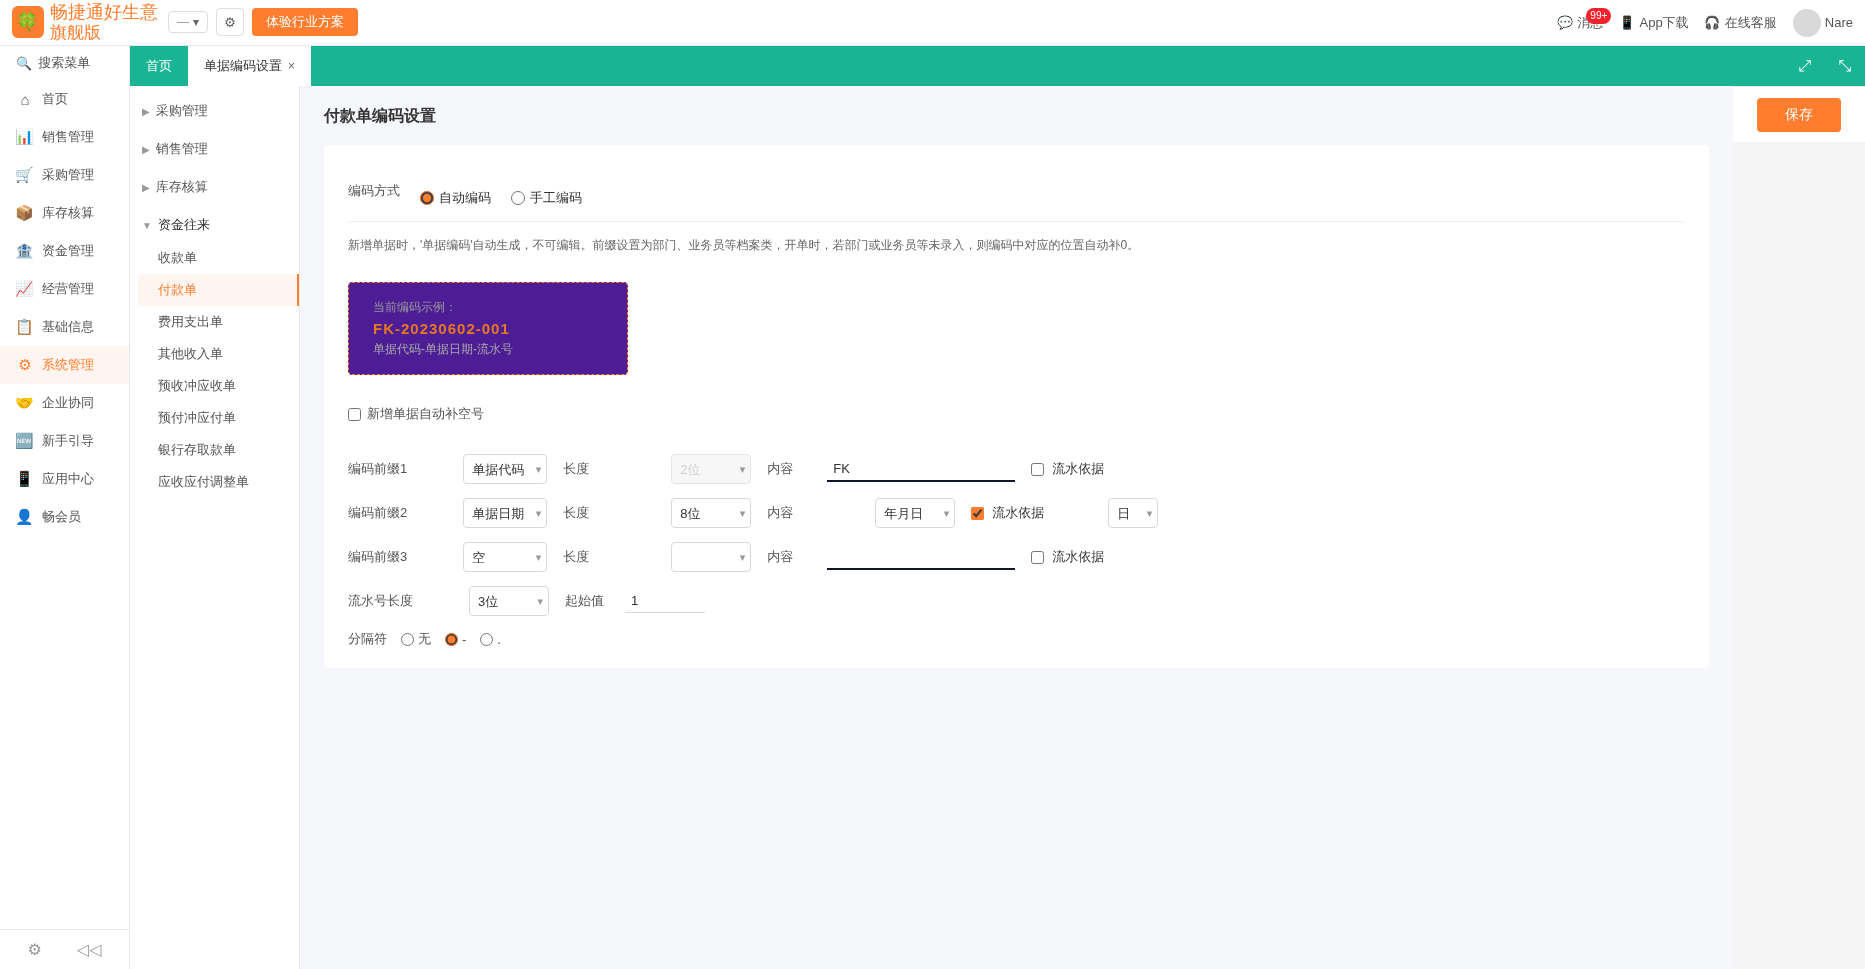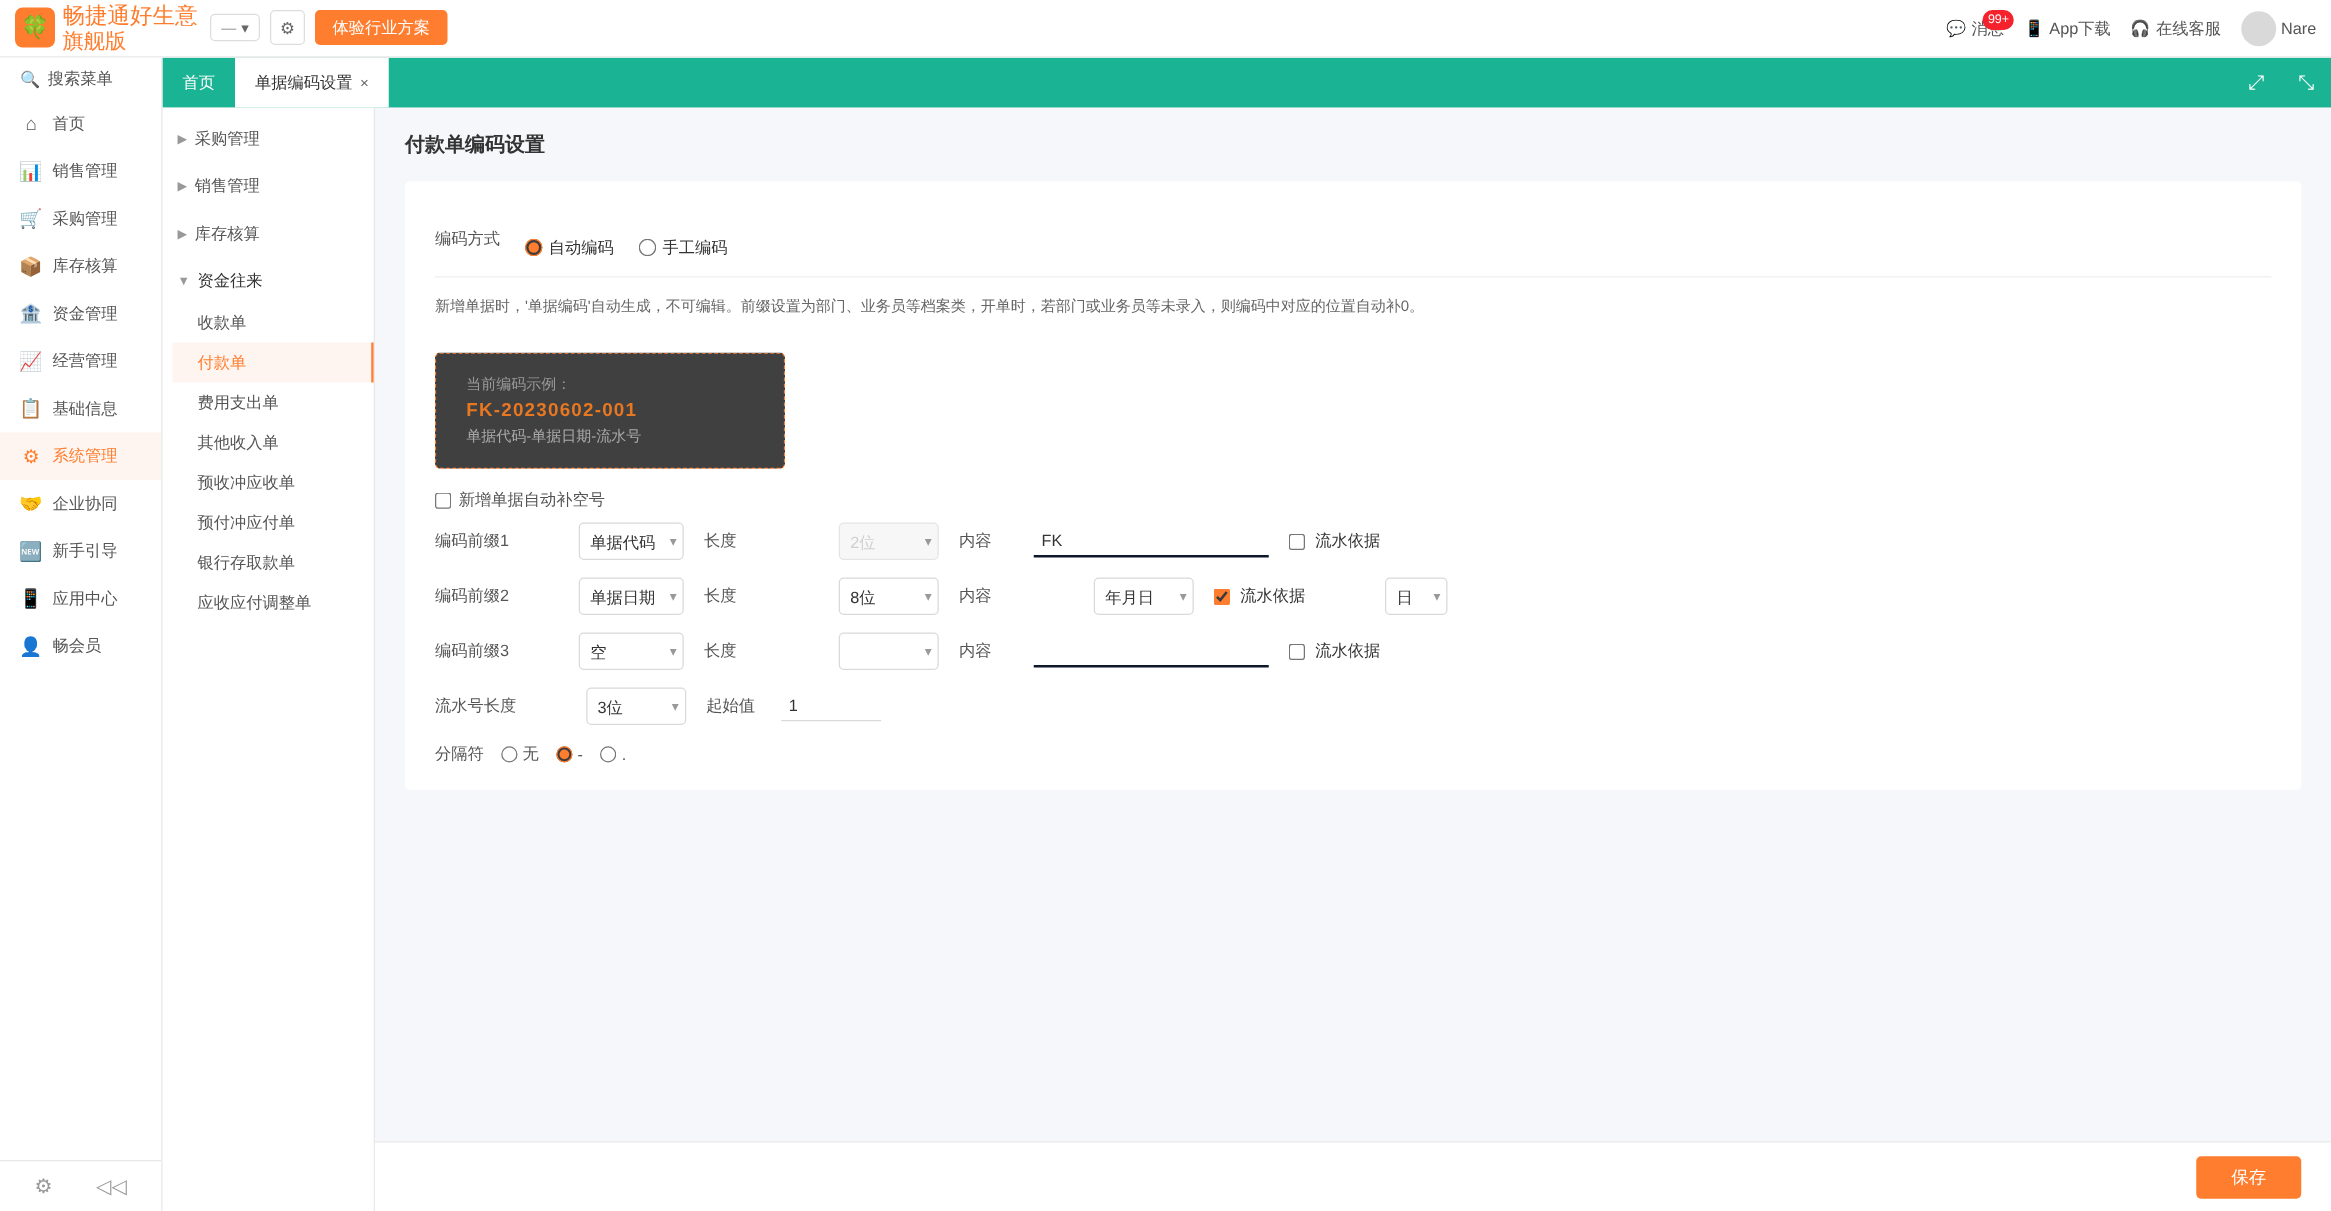--- a/index.html
+++ b/index.html
@@ -65,27 +65,27 @@
     
     
     .encoding-method { display: flex; align-items: center; gap: 20px; padding: 10px 0 14px; border-bottom: 1px solid #f0f0f0; margin-bottom: 14px; }
     .encoding-method-label { font-size: 13px; color: #555; }
     .radio-item { display: flex; align-items: center; gap: 5px; cursor: pointer; font-size: 13px; color: #333; margin-top: 14px; }
     .radio-input { accent-color: #ff7d2e; width: 14px; height: 14px; cursor: pointer; }
 
     .info-text { font-size: 12px; color: #666; margin-bottom: 27px; line-height: 1.6; }
 
     
-    .code-preview { border: 1.5px dashed #ff7d2e; border-radius: 4px; background: #404040; padding: 16px 24px; display: inline-block; margin-bottom: 16px; min-width: 280px; }
+    .code-preview { border: 1.5px dashed #ff7d2e; border-radius: 4px; background: #4c1d95; padding: 16px 24px; display: inline-block; margin-bottom: 30px; min-width: 280px; }
     .code-preview-label { font-size: 12px; color: #999; margin-bottom: 4px; }
     .code-preview-value { font-size: 15px; font-weight: bold; color: #e87722; letter-spacing: 1px; }
     .code-preview-desc { font-size: 12px; color: #aaa; margin-top: 4px; }
 
     
-    .checkbox-row { display: flex; align-items: center; gap: 6px; margin-bottom: 9px; font-size: 13px; color: #555; }
+    .checkbox-row { display: flex; align-items: center; gap: 6px; margin-bottom: 31px; font-size: 13px; color: #555; }
     .checkbox-input { accent-color: #ff7d2e; width: 13px; height: 13px; cursor: pointer; }
 
     
     .form-row { display: flex; align-items: center; gap: 16px; margin-bottom: 14px; flex-wrap: wrap; }
     .form-field { display: flex; align-items: center; gap: 8px; }
     .form-label { font-size: 13px; color: #555; white-space: nowrap; min-width: 52px; }
     .form-select { border: 1px solid #d9d9d9; border-radius: 4px; padding: 4px 22px 4px 8px; font-size: 13px; color: #333; background: #fff; appearance: none; cursor: pointer; min-width: 80px; height: 30px; margin-left: 48px; }
     .select-wrapper { position: relative; display: inline-block; }
     .select-wrapper::after { content: "▾"; position: absolute; right: 6px; top: 50%; transform: translateY(-50%); pointer-events: none; color: #999; font-size: 11px; }
     .content-input { border: none; border-bottom: 2px solid #0f172a; padding: 4px 6px; font-size: 13px; color: #333; background: transparent; min-width: 50px; outline: none; }
@@ -250,21 +250,21 @@
             <div class="sub-sidebar-item">费用支出单</div>
             <div class="sub-sidebar-item">其他收入单</div>
             <div class="sub-sidebar-item">预收冲应收单</div>
             <div class="sub-sidebar-item">预付冲应付单</div>
             <div class="sub-sidebar-item">银行存取款单</div>
             <div class="sub-sidebar-item">应收应付调整单</div>
           </div>
         </div>
       </div>
 
-      <div style="flex:1;display:flex;flex-direction:column;overflow:hidden;">
+      <div style="flex:1;display:flex;flex-direction:row;overflow:hidden;">
         <div class="main-panel">
           <div class="page-title">付款单编码设置</div>
 
           <div class="form-card">
             
             <div class="encoding-method">
               <span class="encoding-method-label">编码方式</span>
               <label class="radio-item">
                 <input type="radio" class="radio-input" name="encoding" checked="" style="">
                 <span>自动编码</span>

